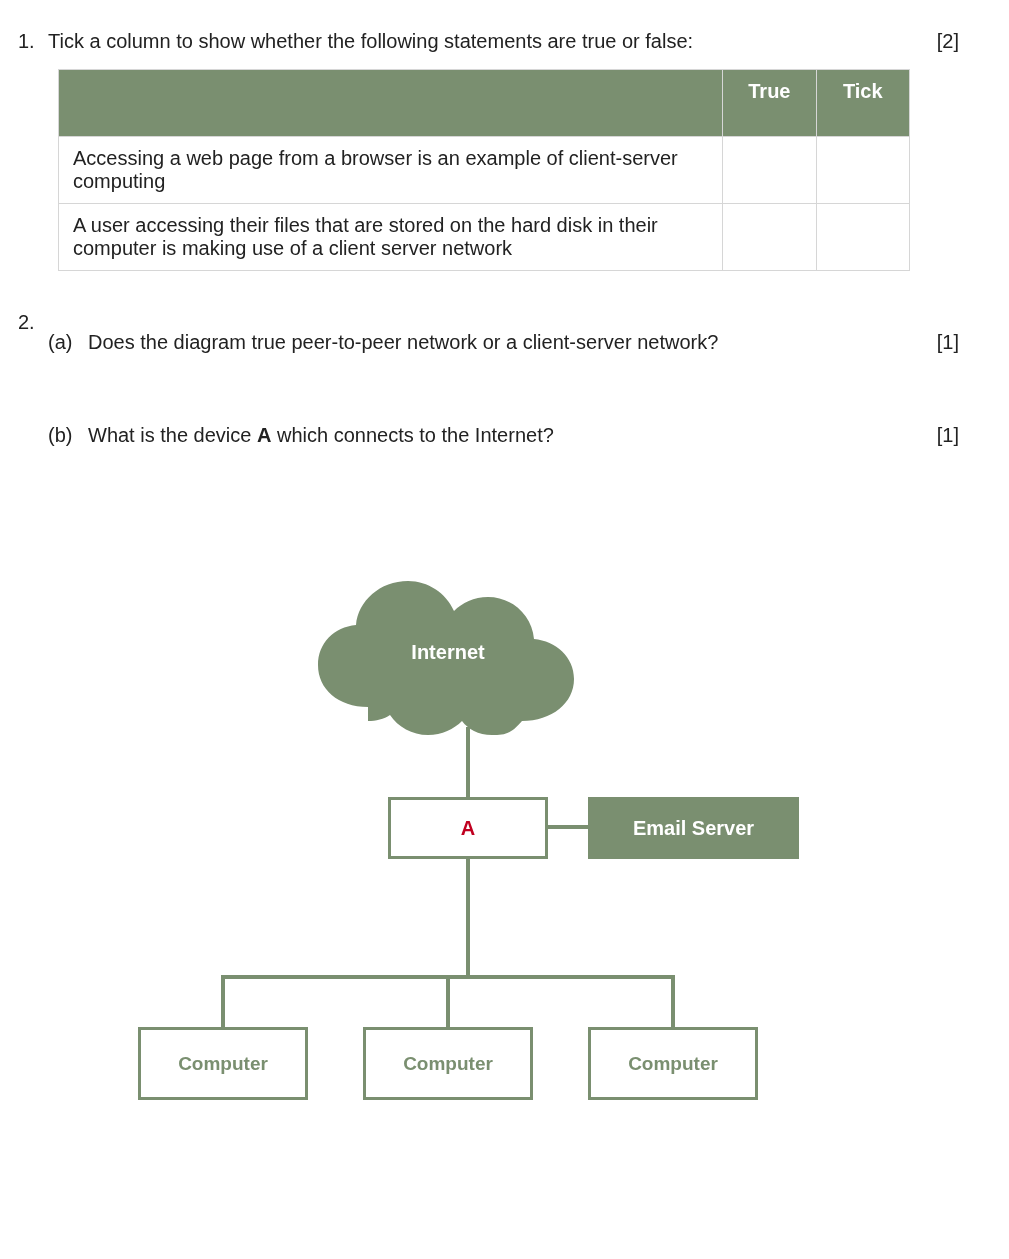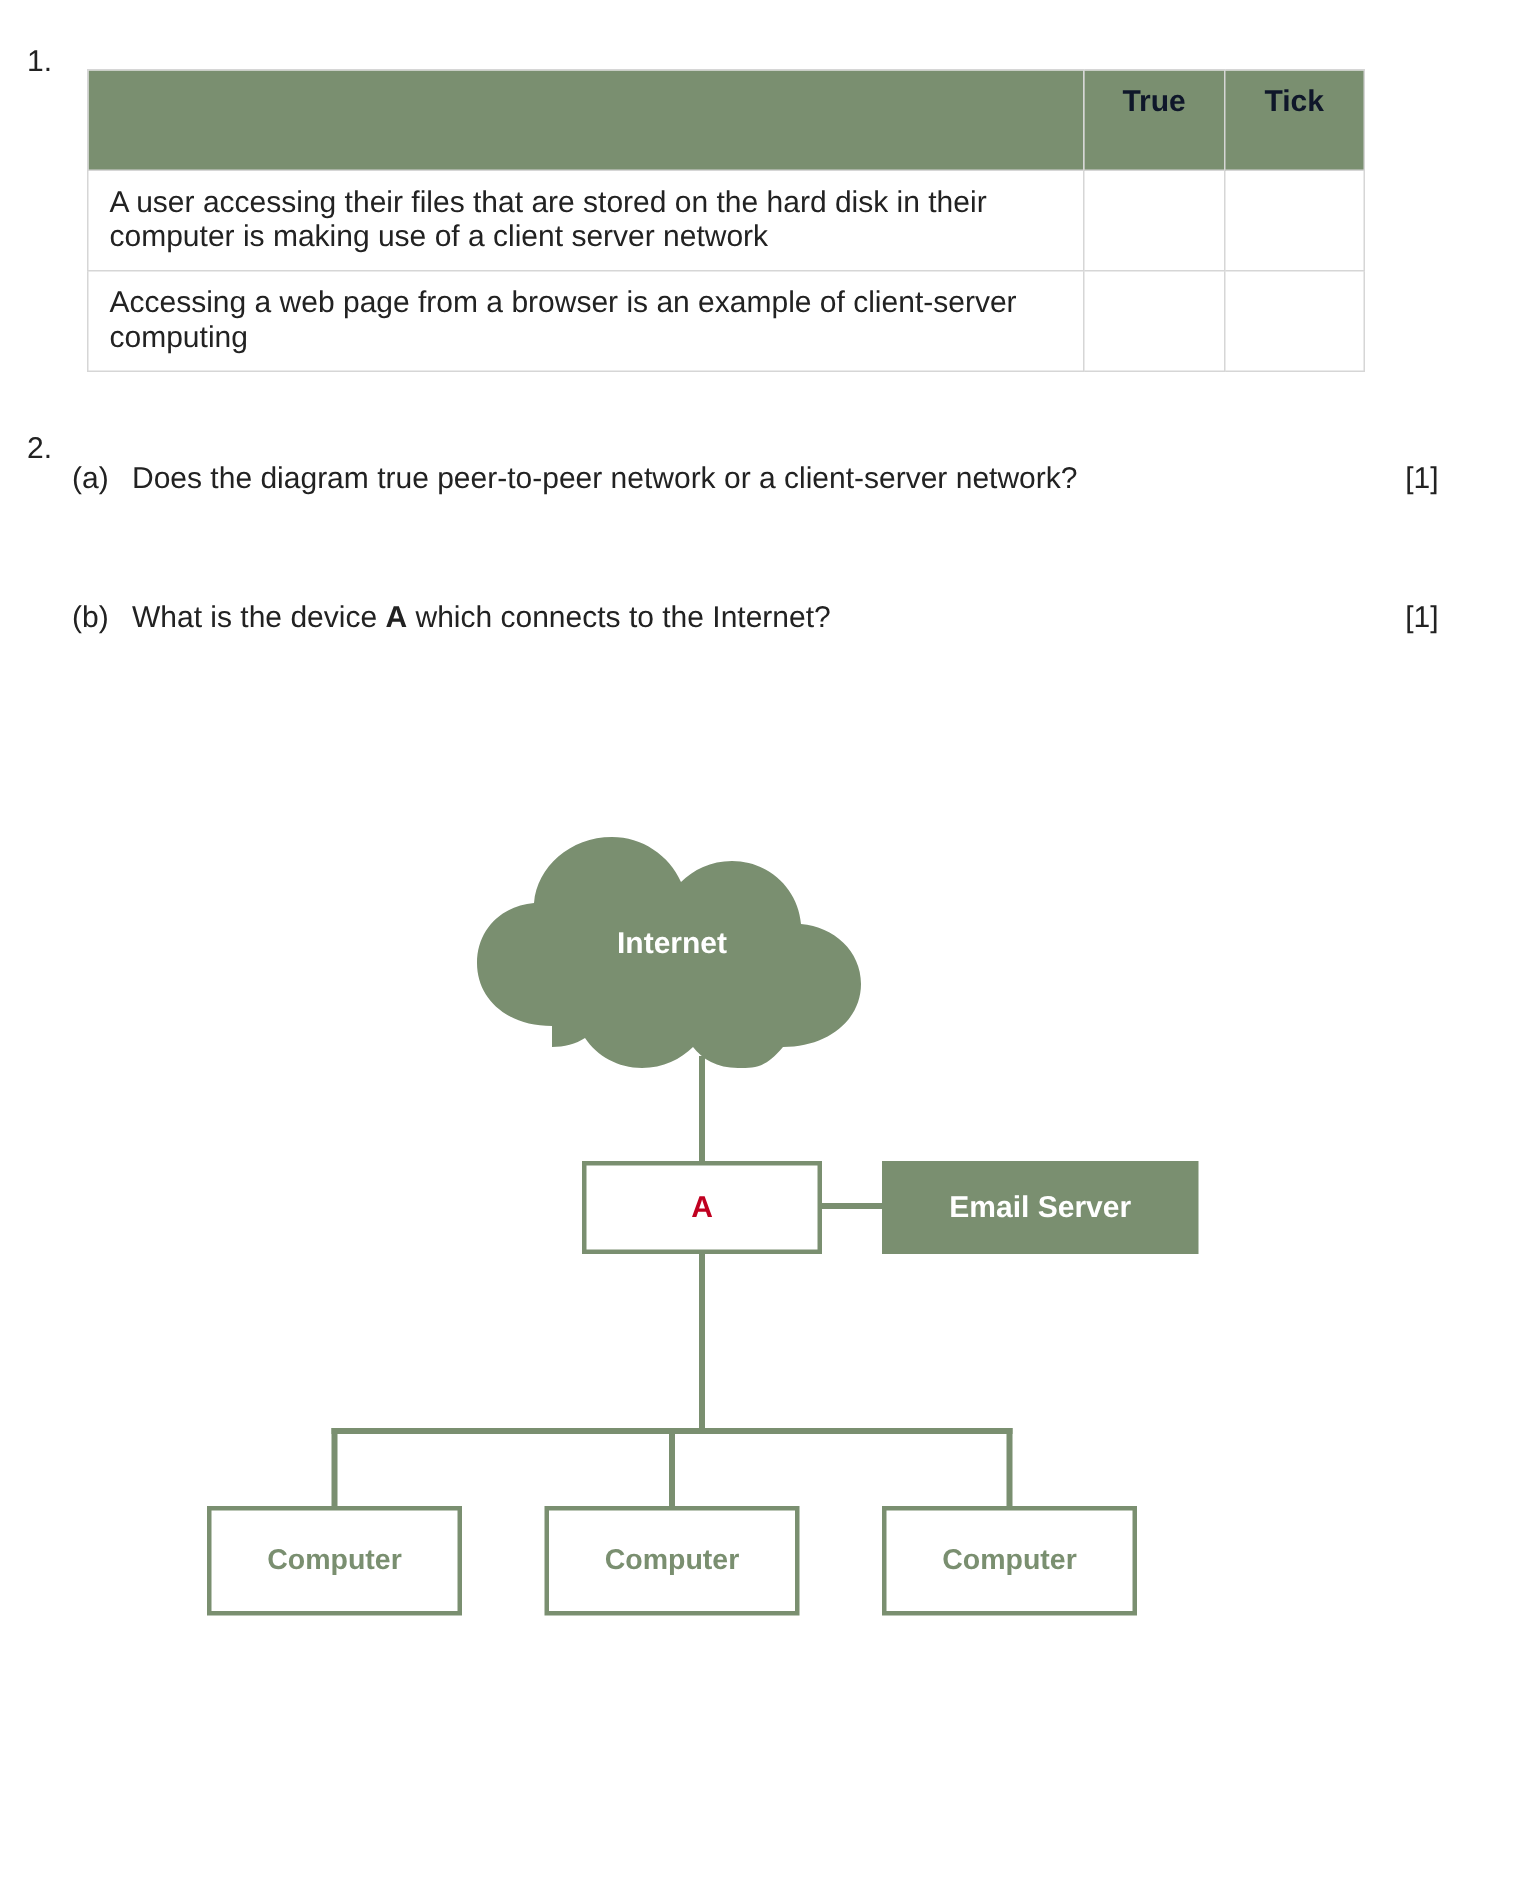--- a/index.html
+++ b/index.html
@@ -36,21 +36,21 @@
     margin-left:10px;
   }
   table.tf th,table.tf td{
     border:1px solid var(--border);
     padding:10px 14px;
     vertical-align:top;
     text-align:left;
   }
   table.tf th{
     background:var(--olive);
-    color:#0f172a;
+    color:#ffffff;
     font-weight:bold;
     text-align:center;
     height:46px;
   }
   table.tf th:first-child{background:var(--olive);}
   .col-stmt{width:640px;}
   .col-tf{width:90px;}
 
   
   .diagram{
@@ -89,42 +89,46 @@
   .line{position:absolute;background:var(--olive);}
   .vline{width:4px;}
   .hline{height:4px;}
 </style>
 </head>
 <body>
 
 <div class="q">
   <div class="q-num">1.</div>
   <div class="q-body">
+    <div class="q-line">
+      <div class="q-text">Tick a column to show whether the following statements are true or false:</div>
+      <div class="q-marks">[2]</div>
+    </div>
 
     <table class="tf">
       <colgroup>
           <col class="col-stmt">
           <col class="col-tf">
           <col class="col-tf">
         </colgroup>
       <thead>
         <tr>
           <th></th>
           <th>True</th>
           <th>Tick</th>
         </tr>
       </thead>
       <tbody>
         <tr>
-          <td>A user accessing their files that are stored on the hard disk in their computer is making use of a client server network</td>
+          <td>Accessing a web page from a browser is an example of client-server computing</td>
           <td></td>
           <td></td>
         </tr>
         <tr>
-          <td>Accessing a web page from a browser is an example of client-server computing</td>
+          <td>A user accessing their files that are stored on the hard disk in their computer is making use of a client server network</td>
           <td></td>
           <td></td>
         </tr>
       </tbody>
     </table>
   </div>
 </div>
 
 <div class="q" style="margin-top:40px;">
   <div class="q-num">2.</div>

